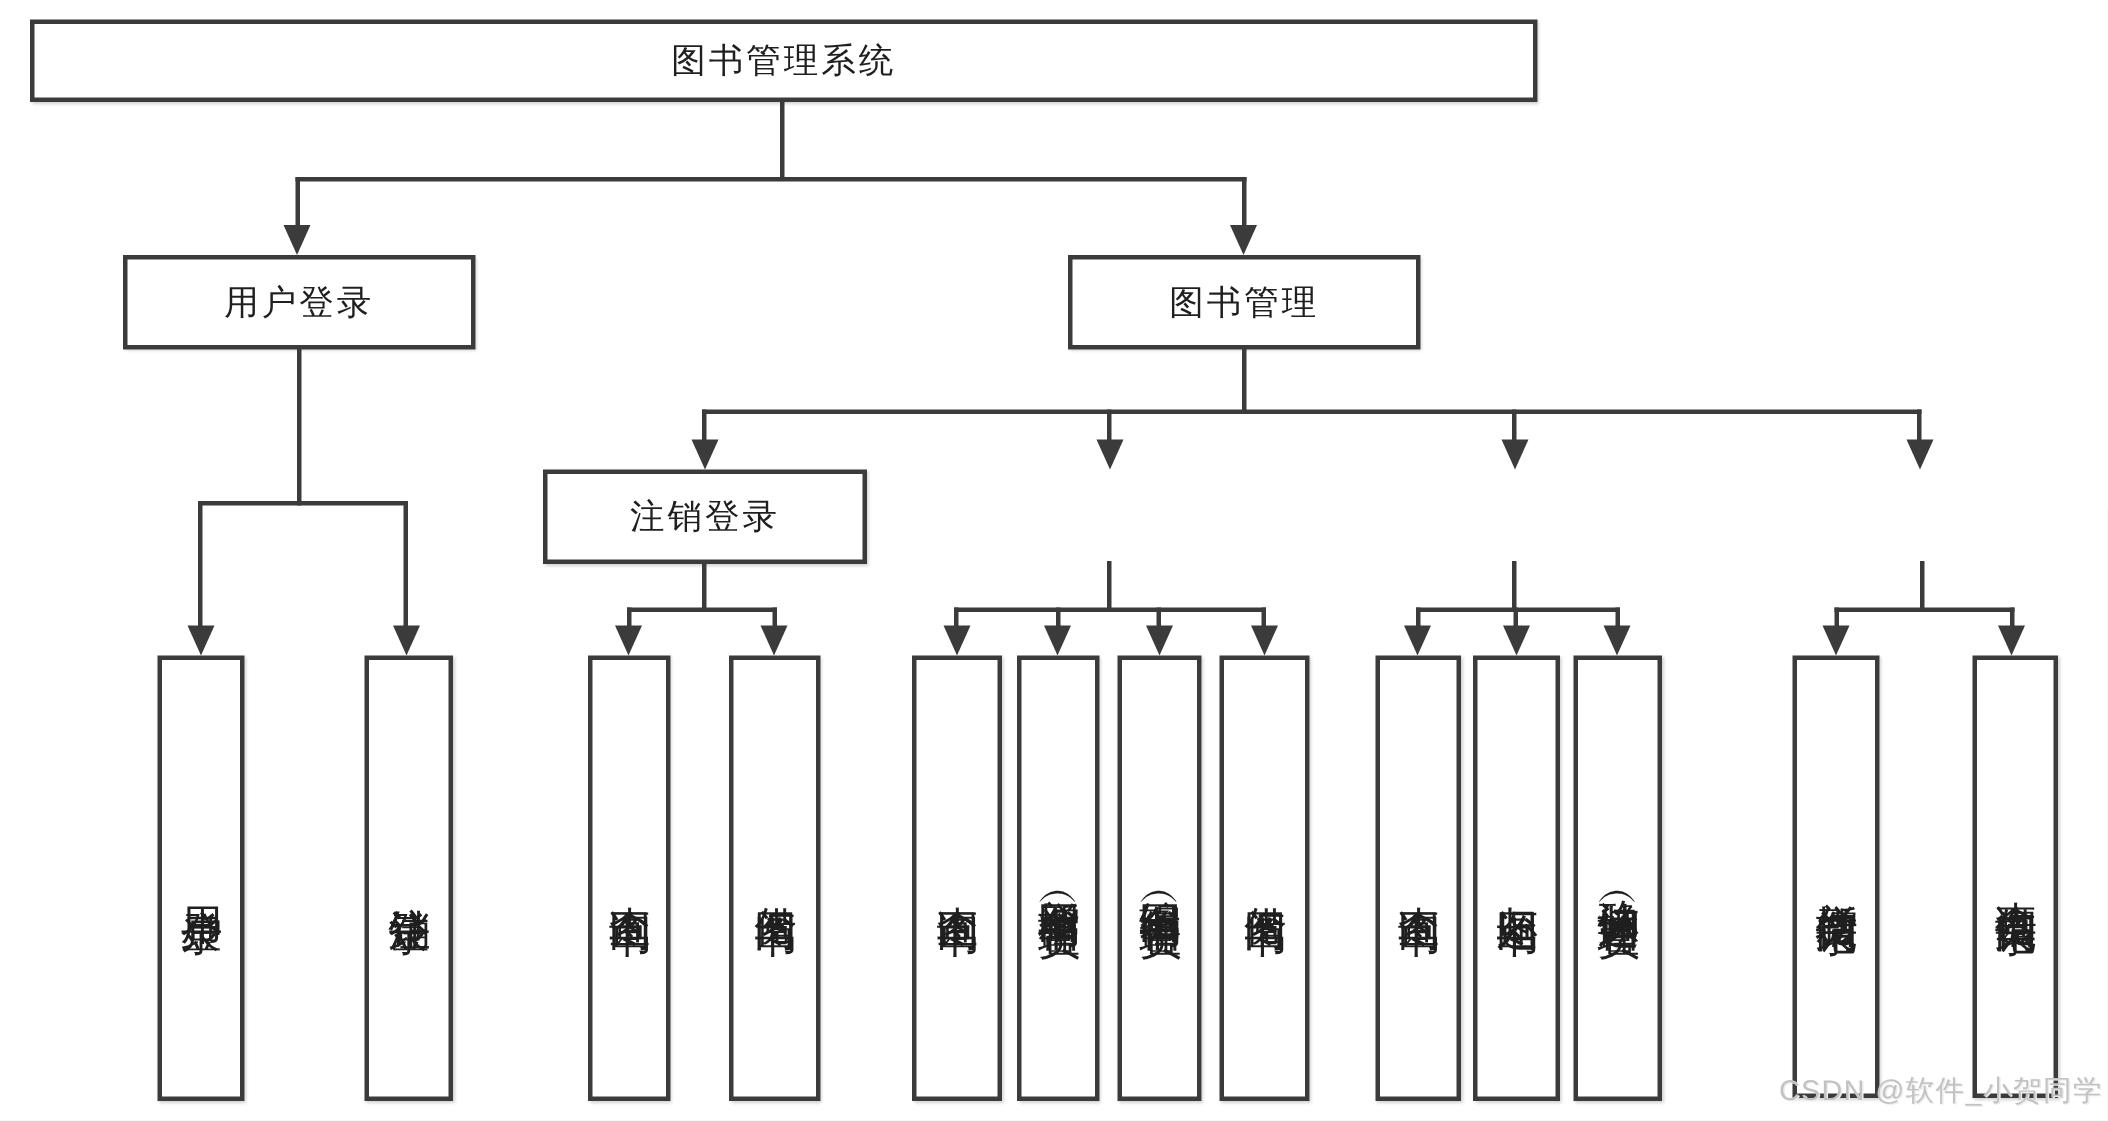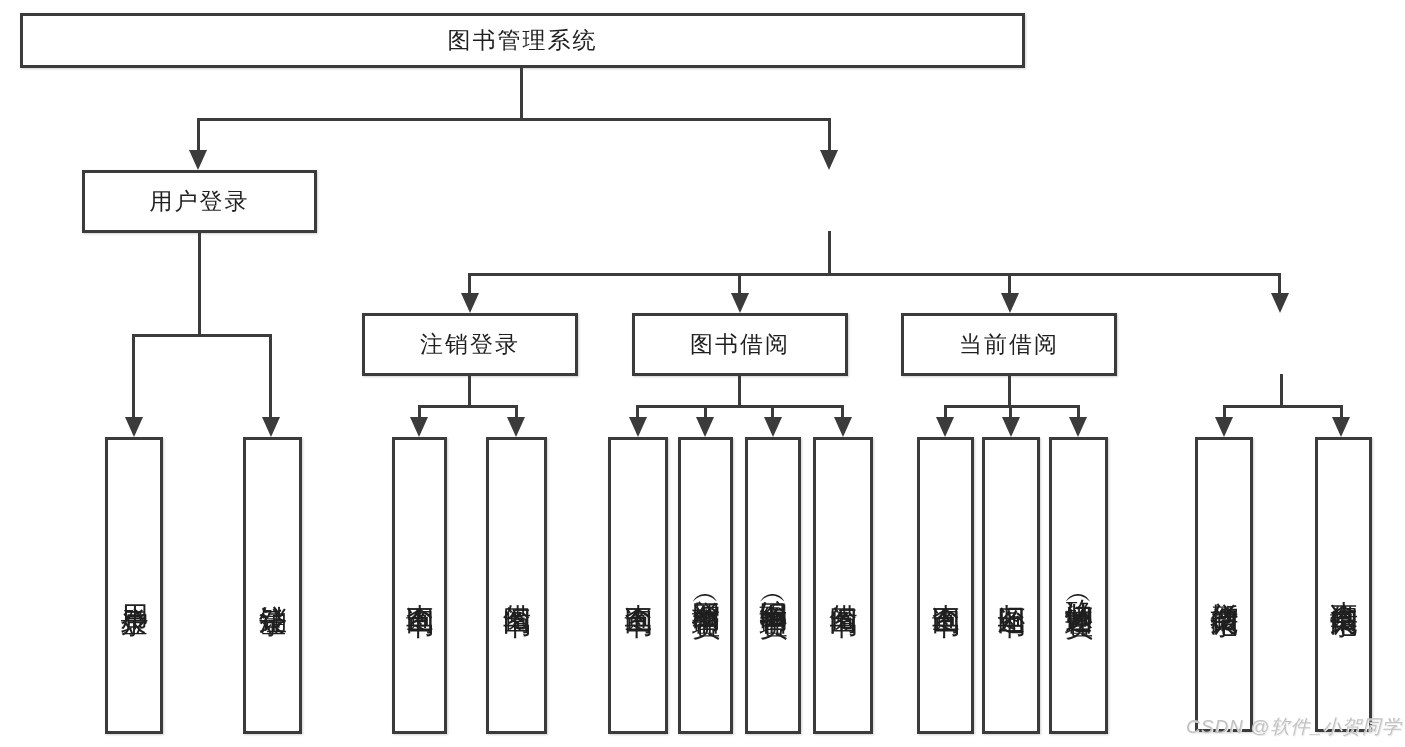--- a/index.html
+++ b/index.html
@@ -30,41 +30,43 @@
   .hl{position:absolute;display:block;height:3px;background:var(--line);}
   .arrow{
     position:absolute;display:block;width:0;height:0;
     border-left:9px solid transparent;border-right:9px solid transparent;
     border-top:20px solid var(--line);
   }
   .watermark{
     position:absolute;left:1186px;top:714px;z-index:5;
     font-size:19px;color:var(--watermark);letter-spacing:1px;white-space:nowrap;
     text-shadow:1px 1px 0 #ececec;
-    font-style:italic;
   }
 </style>
 </head>
 <body>
 
 <div class="canvas">
 
   <div class="node" style="left:20px;top:13px;width:1005px;height:55px">
     <span class="hlabel">图书管理系统</span>
   </div>
 
   <i class="vl" style="left:520px;top:66px;height:54px"></i>
   <i class="hl" style="left:197px;top:118px;width:634px"></i>
   <i class="vl" style="left:197px;top:118px;height:34px"></i>
   <i class="arrow" style="left:189px;top:150px"></i>
   <i class="vl" style="left:828px;top:118px;height:34px"></i>
   <i class="arrow" style="left:820px;top:150px"></i>
 
   <div class="node" style="left:82px;top:170px;width:235px;height:63px">
     <span class="hlabel">用户登录</span>
+  </div>
+  <div class="node" style="left:712px;top:170px;width:235px;height:63px">
+    <span class="hlabel">图书管理</span>
   </div>
 
   <i class="vl" style="left:198px;top:231px;height:106px"></i>
   <i class="hl" style="left:132px;top:334px;width:140px"></i>
   <i class="vl" style="left:132px;top:334px;height:84px"></i>
   <i class="arrow" style="left:125px;top:417px"></i>
   <i class="vl" style="left:269px;top:334px;height:84px"></i>
   <i class="arrow" style="left:262px;top:417px"></i>
 
   <i class="vl" style="left:828px;top:231px;height:45px"></i>
@@ -73,26 +75,20 @@
   <i class="arrow" style="left:461px;top:293px"></i>
   <i class="vl" style="left:738px;top:273px;height:22px"></i>
   <i class="arrow" style="left:731px;top:293px"></i>
   <i class="vl" style="left:1008px;top:273px;height:22px"></i>
   <i class="arrow" style="left:1001px;top:293px"></i>
   <i class="vl" style="left:1278px;top:273px;height:22px"></i>
   <i class="arrow" style="left:1271px;top:293px"></i>
 
   <div class="node" style="left:362px;top:313px;width:216px;height:63px">
     <span class="hlabel">注销登录</span>
-  </div>
-  <div class="node" style="left:632px;top:313px;width:216px;height:63px">
-    <span class="hlabel">图书借阅</span>
-  </div>
-  <div class="node" style="left:901px;top:313px;width:216px;height:63px">
-    <span class="hlabel">当前借阅</span>
   </div>
 
   <i class="vl" style="left:468px;top:374px;height:34px"></i>
   <i class="hl" style="left:418px;top:405px;width:100px"></i>
   <i class="vl" style="left:418px;top:405px;height:14px"></i>
   <i class="arrow" style="left:410px;top:417px"></i>
   <i class="vl" style="left:515px;top:405px;height:14px"></i>
   <i class="arrow" style="left:507px;top:417px"></i>
 
   <i class="vl" style="left:738px;top:374px;height:34px"></i>

